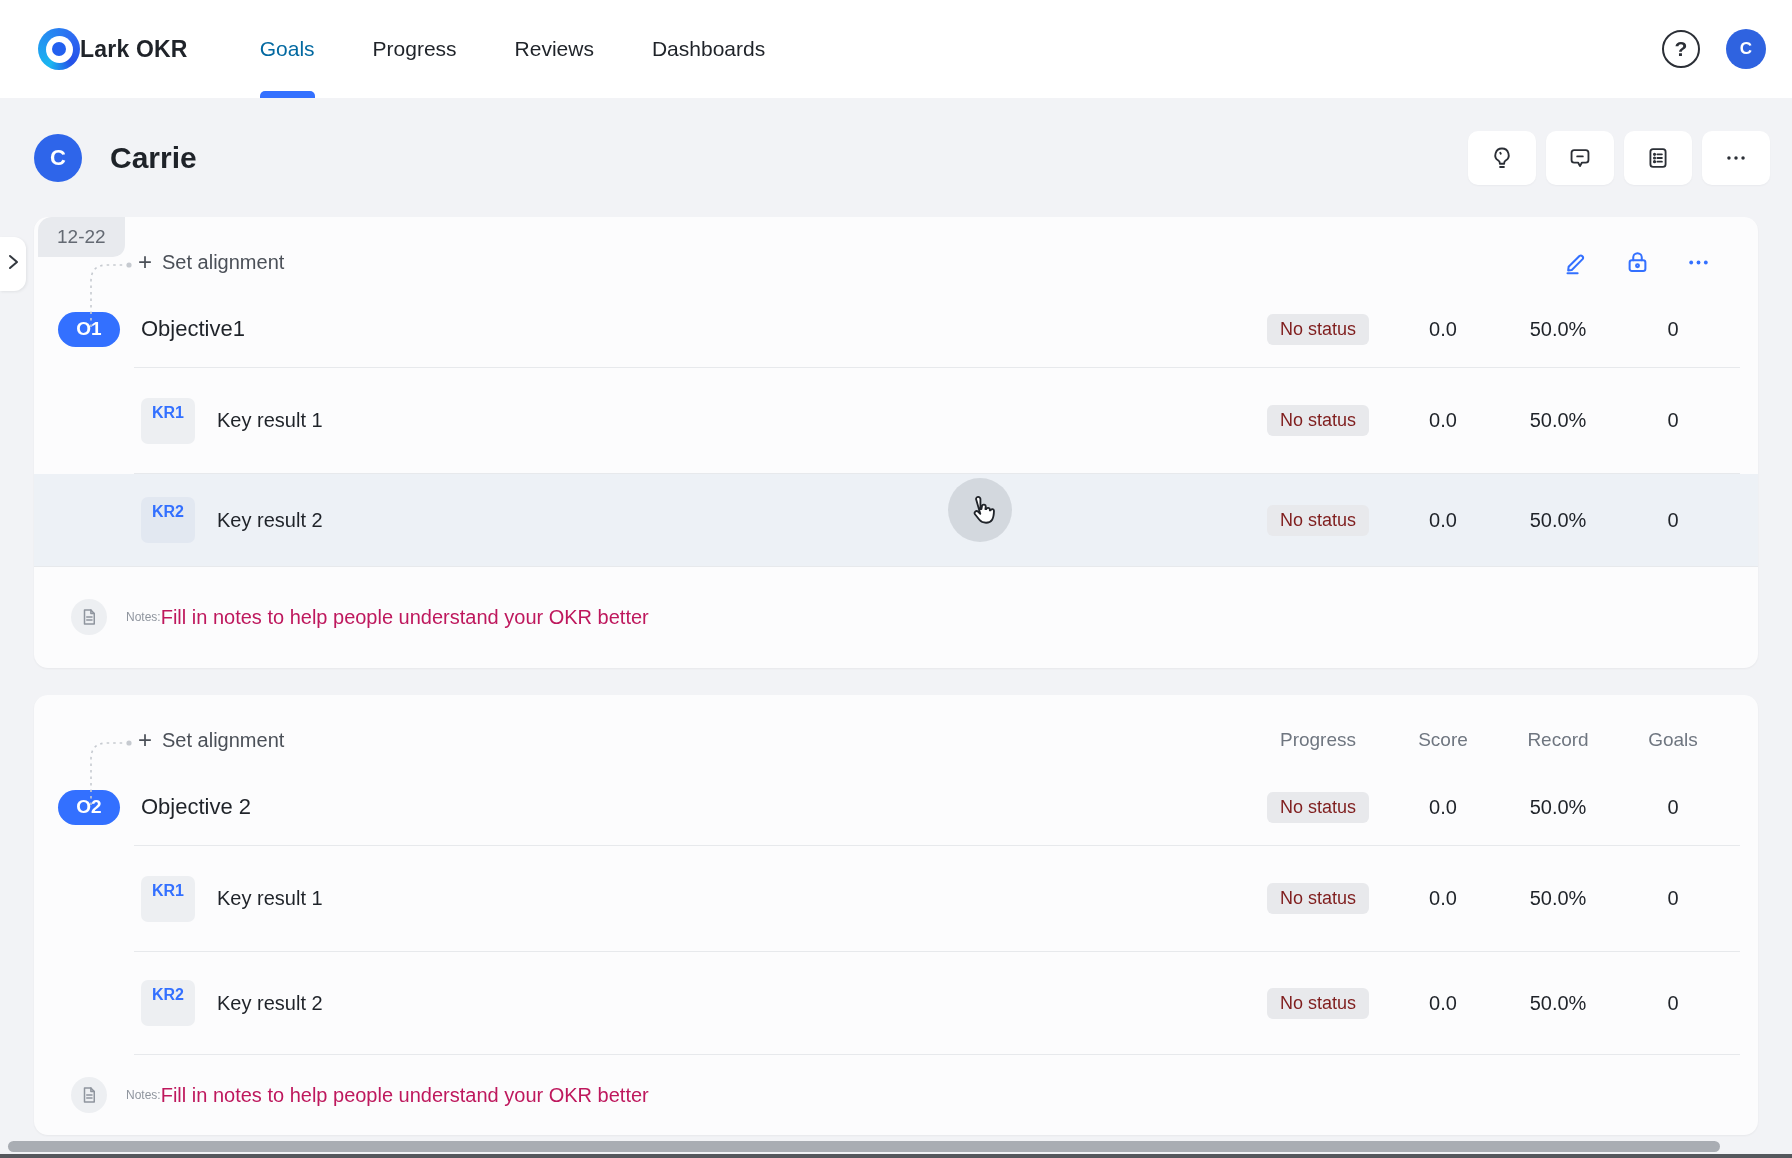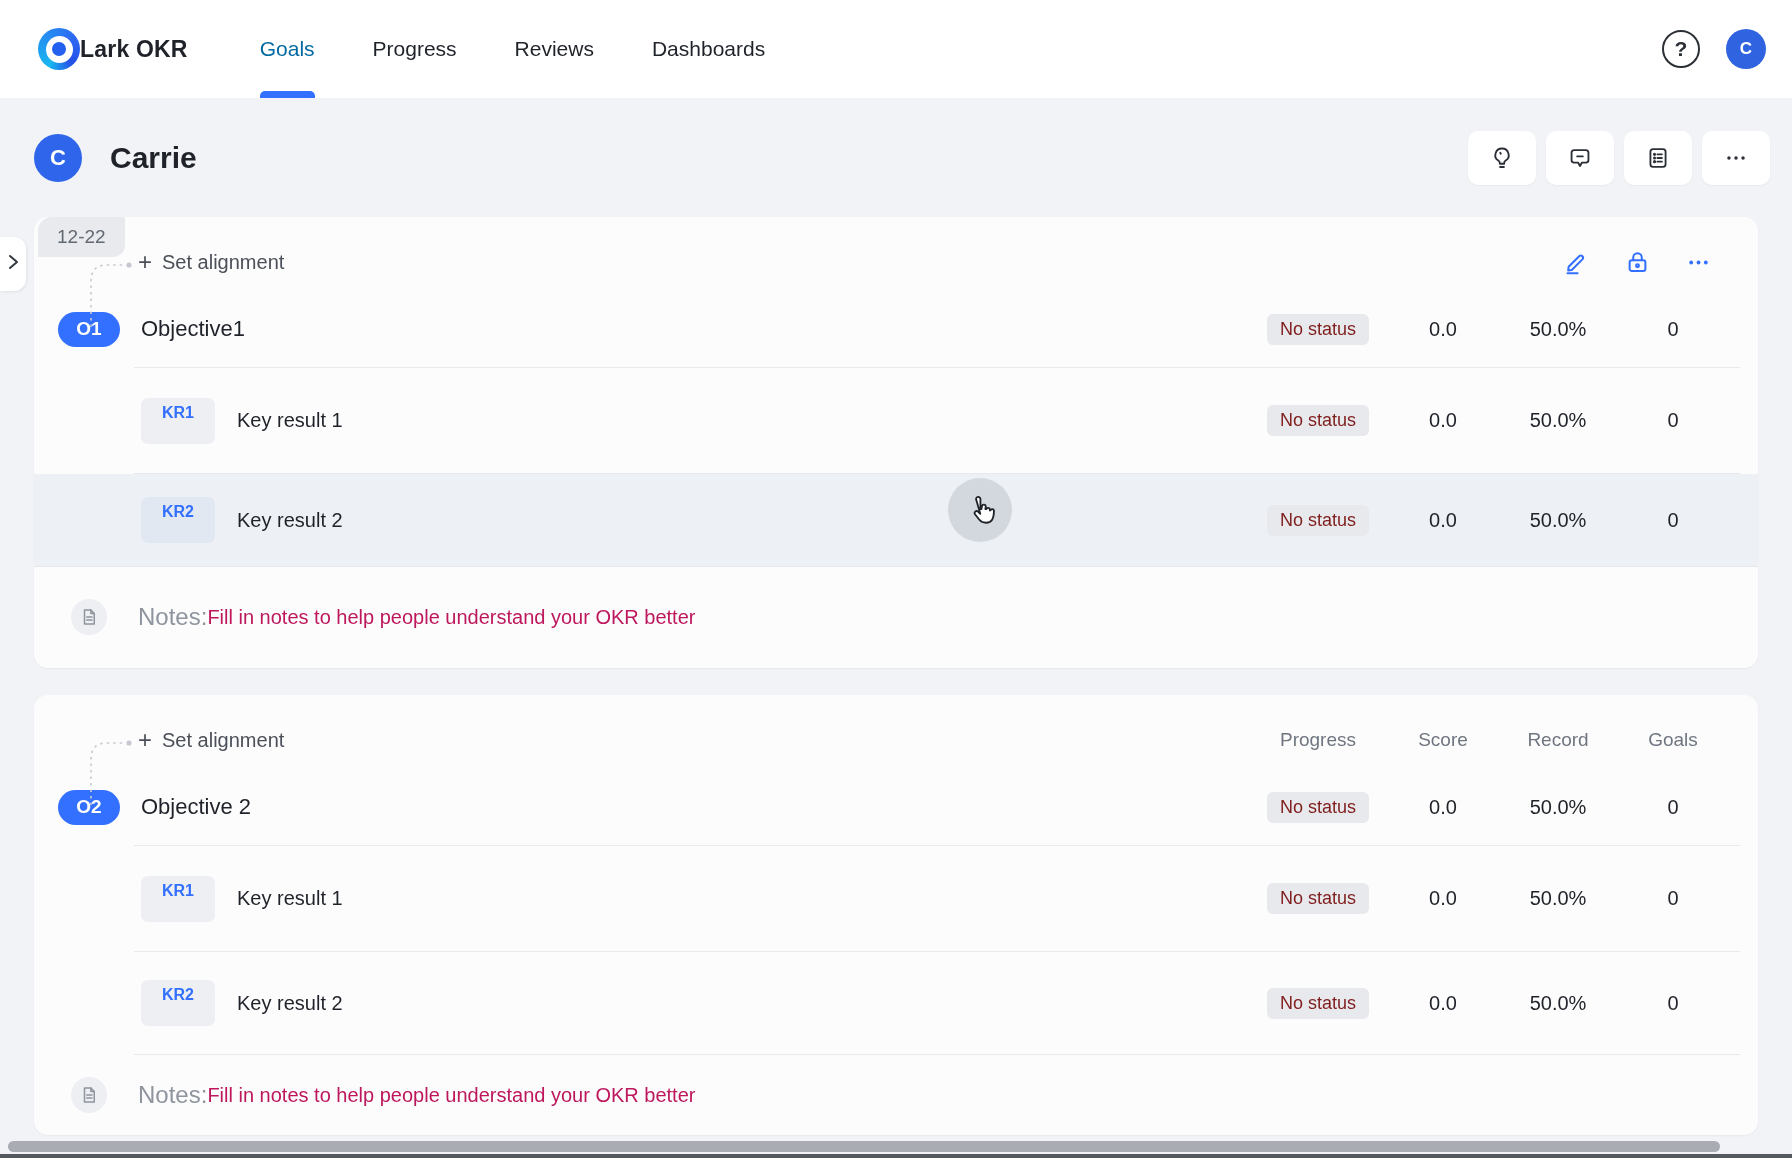--- a/index.html
+++ b/index.html
@@ -71,30 +71,30 @@
   .obj-title { margin-left: 21px; font-size: 22px; font-weight: 500; cursor: text; }
 
   .metrics { margin-left: auto; display: flex; align-items: center; margin-right: 30px; }
   .cell { text-align: center; font-size: 20px; color: #1f2329; }
   .status-pill { display: inline-block; padding: 5px 13px; background: #e8e9ec; border-radius: 6px; font-size: 18px; color: #7f1d1d; cursor: pointer; }
 
   .sep { height: 1px; background: #e7e9ec; margin: 0 18px 0 100px; }
 
   .kr-row { display: flex; align-items: center; height: 105px; }
   .kr-row.highlight { height: 92px; background: #edf1f6; }
-  .kr-badge { margin-left: 107px; height: 46px; padding: 0 21px; border-radius: 7px; background: #edeff2; color: #3370ff;
+  .kr-badge { margin-left: 107px; height: 46px; padding: 0 11px; border-radius: 7px; background: #edeff2; color: #3370ff;
     font-size: 16px; font-weight: 700; line-height: 30px; cursor: pointer; }
   .kr-row.highlight .kr-badge { background: #e2e8f1; }
   .kr-title { margin-left: 22px; font-size: 20px; cursor: text; }
 
   .notes-row { display: flex; align-items: center; height: 100px; }
   .card.second .notes-row { height: 80px; }
   .notes-icon { margin-left: 37px; width: 36px; height: 36px; border-radius: 50%; background: #edeff2;
     display: flex; align-items: center; justify-content: center; flex: none; }
-  .notes-label { margin-left: 31px; color: #8f959e; font-size: 24px; }
+  .notes-label { margin-left: 19px; color: #8f959e; font-size: 12px; }
   .notes-placeholder { color: #be185d; font-size: 20px; cursor: text; }
 
   
   .cursor-halo { position: absolute; left: 948px; top: 478px; width: 64px; height: 64px; border-radius: 50%;
     background: rgba(138,145,156,.26); z-index: 5; pointer-events: none; }
   .cursor-hand { position: absolute; left: 963px; top: 494px; z-index: 6; pointer-events: none; }
 
   
   .hscrollbar { position: absolute; left: 8px; top: 1141px; width: 1712px; height: 11px; border-radius: 6px; background: #a9adb3; cursor: pointer; z-index: 4; }
   .bottom-edge { position: absolute; left: 0; right: 0; bottom: 0; height: 4px; background: #55585d; z-index: 4; }

